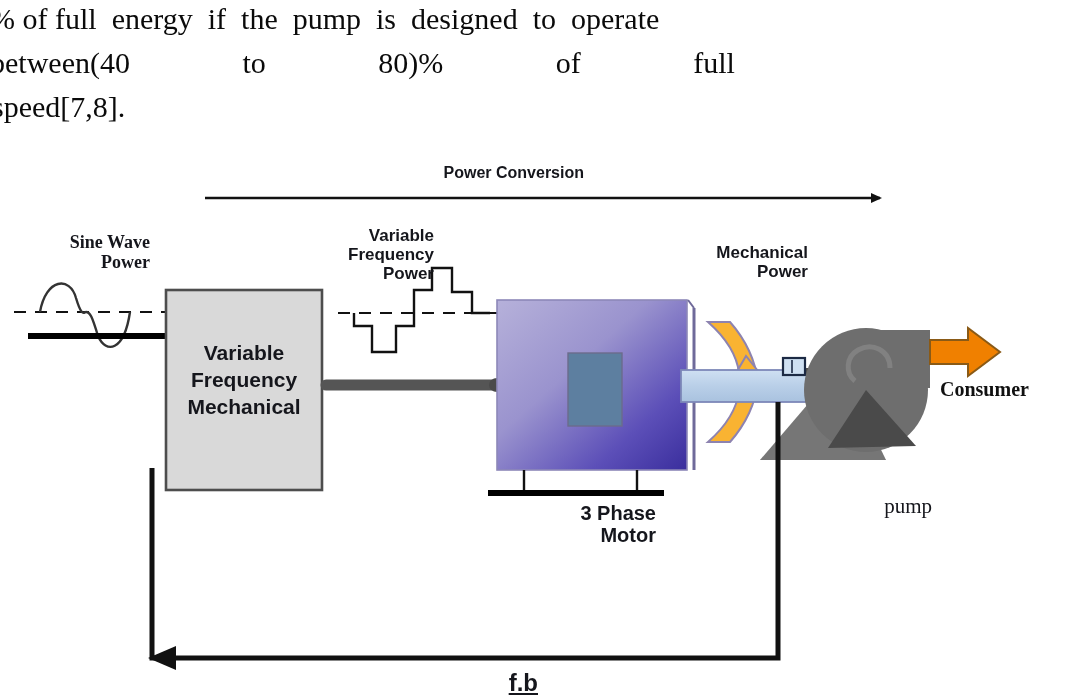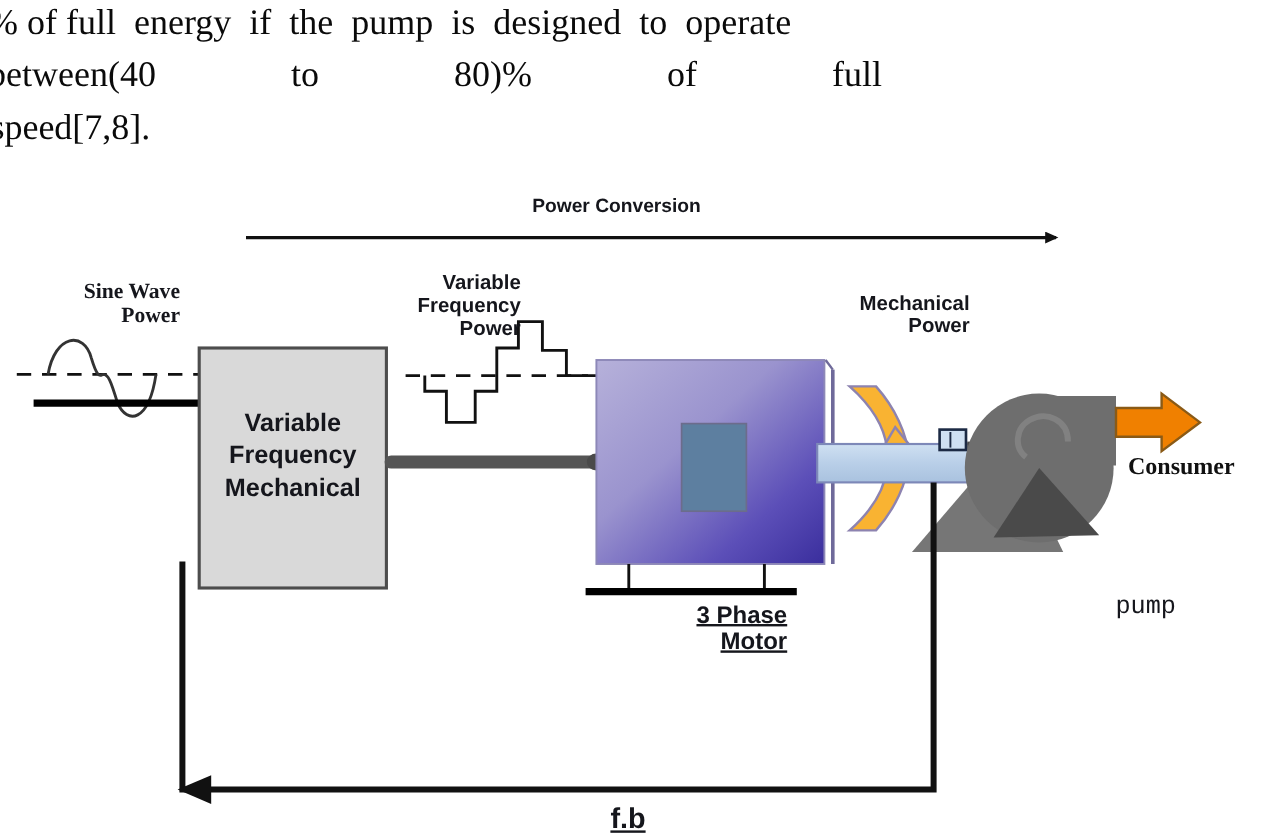--- a/index.html
+++ b/index.html
@@ -21,23 +21,23 @@
   #diagram svg{display:block;}
 
   .lbl{position:absolute;white-space:pre;text-align:right;
        font-family:"Liberation Sans", sans-serif;
        font-weight:bold;color:#15161c;line-height:1.12;}
 
   #lbl-power-conversion{font-size:16px;left:384px;top:24px;width:200px;}
   #lbl-sine{font-size:18px;left:20px;top:92px;width:130px;font-family:Liberation Serif, serif;}
   #lbl-varfreq{font-size:17px;left:318px;top:86px;width:116px;}
   #lbl-mech{font-size:17px;left:668px;top:103px;width:140px;}
-  #lbl-3phase{font-size:20px;left:496px;top:362px;width:160px;text-decoration:underline;}
-  #lbl-pump{font-size:21px;left:860px;top:355px;width:120px;font-weight:normal;
-            font-family:Liberation Mono, monospace;}
+  #lbl-3phase{font-size:20px;left:496px;top:362px;width:160px;}
+  #lbl-pump{font-size:21px;left:812px;top:355px;width:120px;font-weight:normal;
+            font-family:Liberation Serif, serif;}
   #lbl-consumer{font-size:20px;left:940px;top:238px;width:130px;text-align:left;
                 font-family:"Liberation Serif", serif;color:#111;}
   #lbl-fb{font-size:24px;left:418px;top:530px;width:120px;text-decoration:underline;}
 </style>
 </head>
 <body>
 
 <div id="paragraph">
   <div class="pline" id="pl1">% of full  energy  if  the  pump  is  designed  to  operate</div>
   <div class="pline" id="pl2">between(40               to               80)%               of               full</div>

